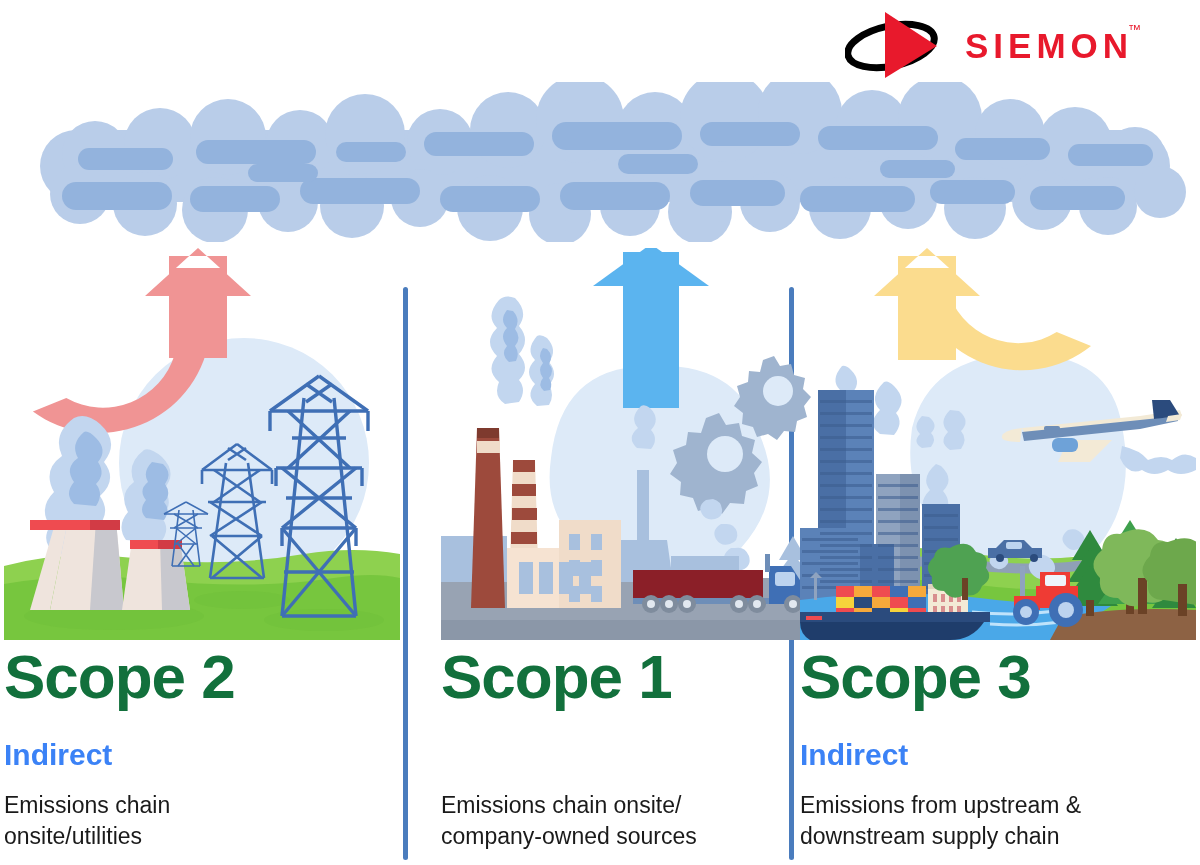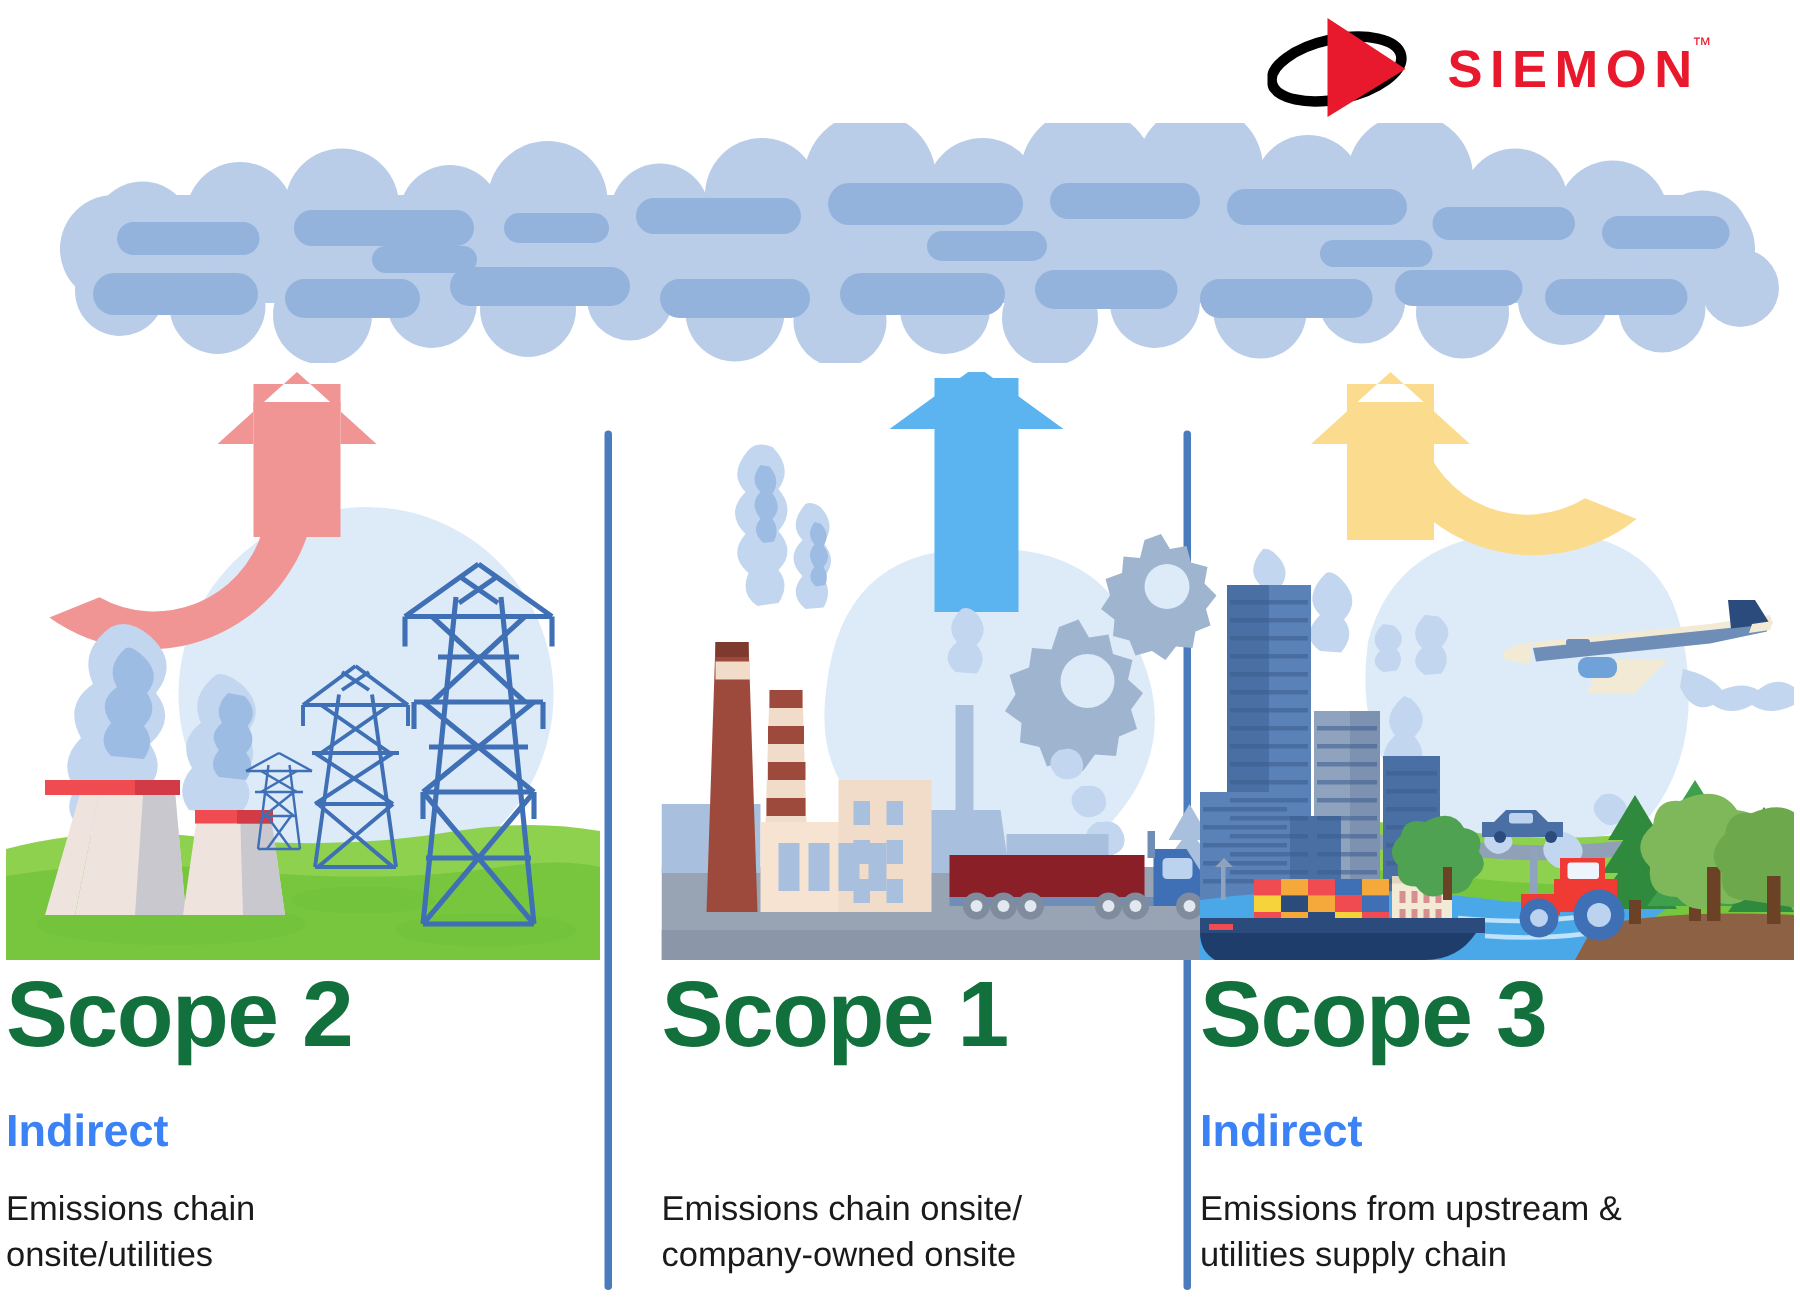--- a/index.html
+++ b/index.html
@@ -374,21 +374,21 @@
             <circle cx="298" cy="356" r="4"></circle>
               <circle cx="316" cy="356" r="4"></circle>
               <circle cx="352" cy="356" r="4"></circle>
           </g>
         </g>
       </svg>
     </div>
     <div class="caption scope-title">Scope 1</div>
     <div class="caption scope-desc">
       <div>Emissions chain onsite/</div>
-      <div>company-owned onsite</div>
+      <div>company-owned sources</div>
     </div>
   </div>
 
   <div id="panel-scope3" class="panel">
     <div class="scene">
       <svg width="396" height="392" viewBox="0 0 396 392">
 
         <path d="M 112 180 Q 130 108 220 106 Q 310 104 322 178 Q 336 250 300 296 Q 240 330 170 306 Q 100 268 112 180 Z" fill="#ddeaf8"></path>
 
         <g>
@@ -565,17 +565,17 @@
           <circle cx="226" cy="364" r="6" fill="#bcd3ef"></circle>
           <circle cx="266" cy="362" r="17" fill="#3f6fb5"></circle>
           <circle cx="266" cy="362" r="8" fill="#bcd3ef"></circle>
         </g>
       </svg>
     </div>
     <div class="caption scope-title">Scope 3</div>
     <div class="caption scope-kind">Indirect</div>
     <div class="caption scope-desc">
       <div>Emissions from upstream &amp;</div>
-      <div>utilities supply chain</div>
+      <div>downstream supply chain</div>
     </div>
   </div>
 
 </div>
 
 </body></html>

